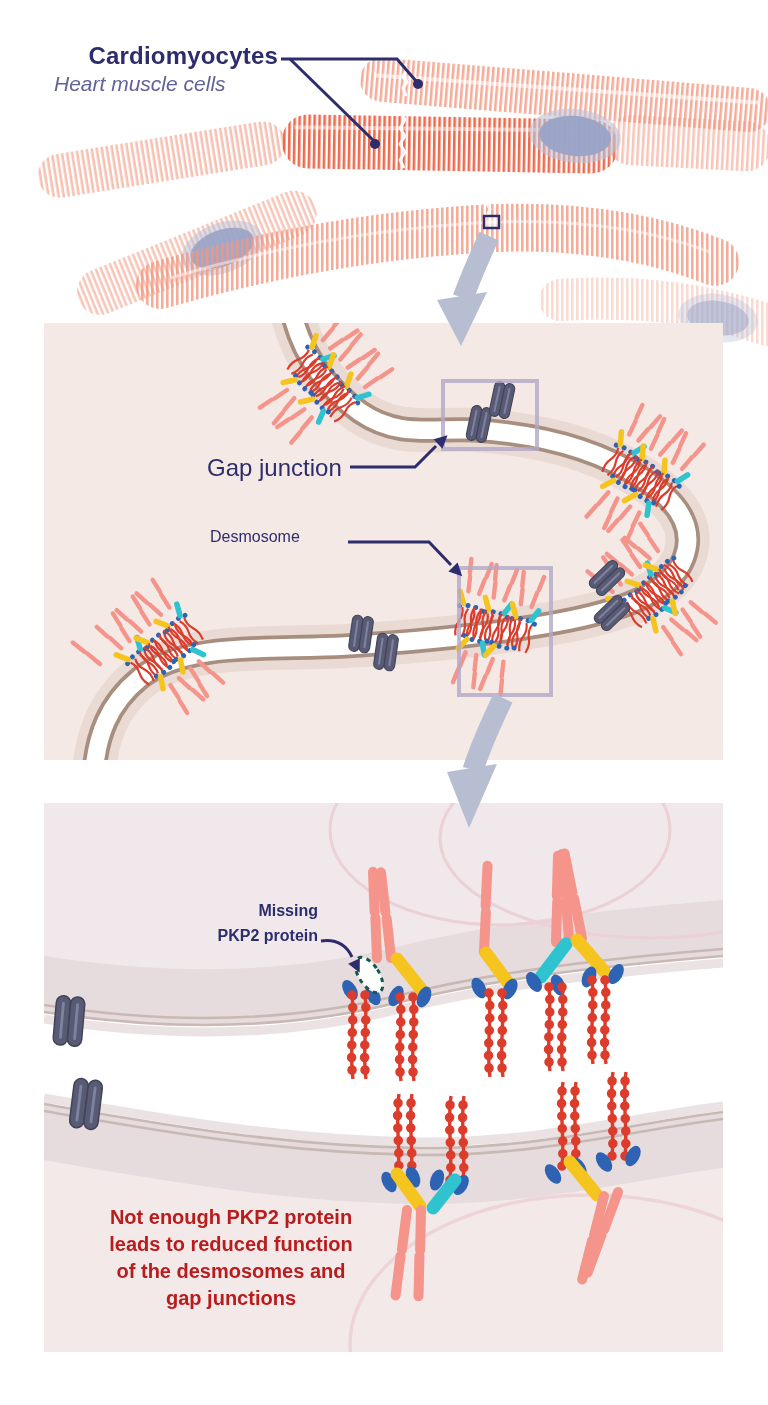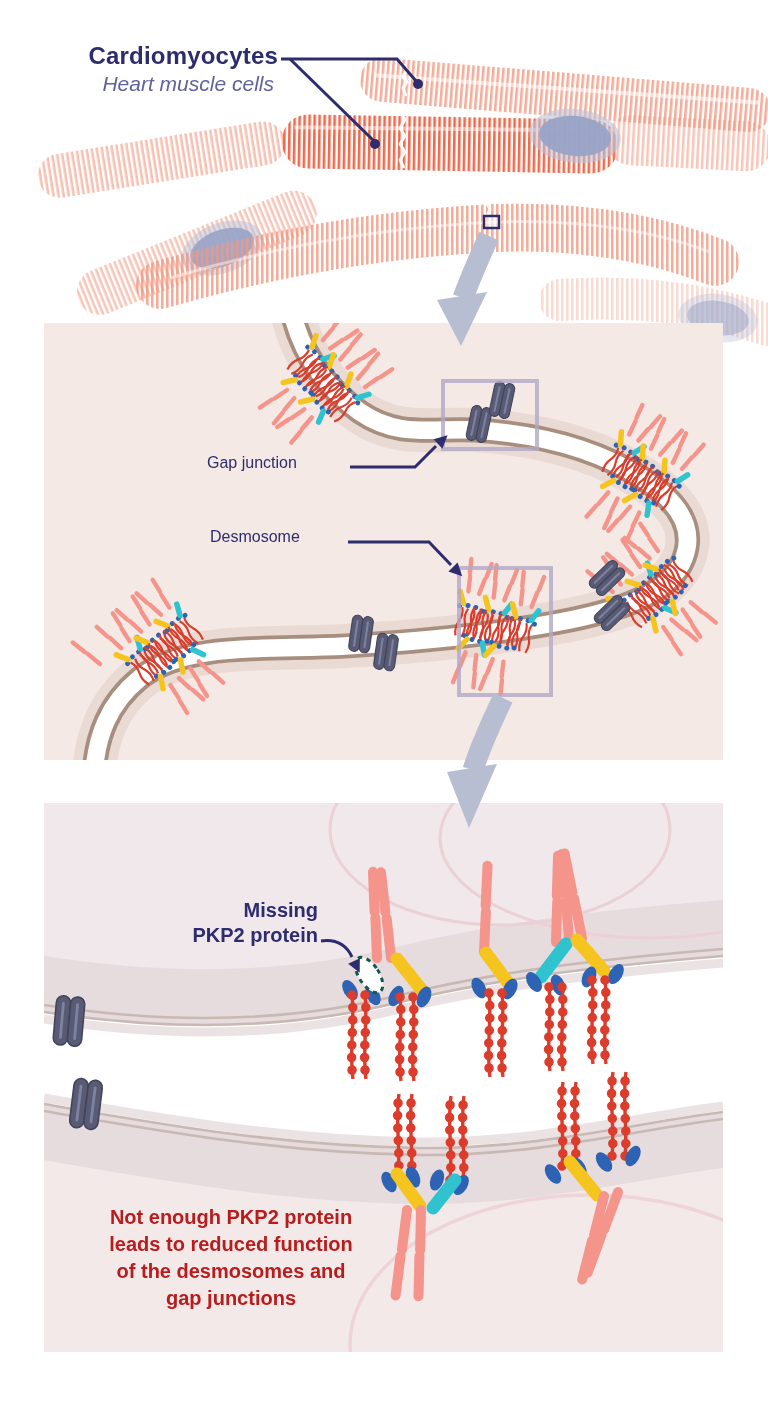--- a/index.html
+++ b/index.html
@@ -1,24 +1,24 @@
 <!DOCTYPE html>
 <html><head>
 <meta charset="utf-8">
 <style>
   html,body{margin:0;padding:0;background:#fff;}
   .stage{position:relative;width:768px;height:1405px;background:#fff;overflow:hidden;
          font-family:"Liberation Sans",sans-serif;}
   .stage svg{position:absolute;left:0;top:0;}
   .lbl{position:absolute;color:#2d2c6d;}
   .title{left:38px;top:42px;width:240px;text-align:right;font-size:24px;font-weight:700;letter-spacing:.2px;}
-  .subtitle{left:34px;top:72px;width:240px;text-align:right;font-size:21px;font-style:italic;color:#62629b;font-weight:400;}
-  .gj{left:207px;top:454px;font-size:16px;font-weight:500;}
+  .subtitle{left:54px;top:72px;width:240px;text-align:left;font-size:21px;font-style:italic;color:#62629b;font-weight:400;}
+  .gj{left:207px;top:454px;font-size:24px;font-weight:500;}
   .des{left:210px;top:528px;font-size:16px;font-weight:500;}
-  .missing{left:118px;top:898px;width:200px;text-align:right;font-size:20px;font-weight:700;line-height:25px;white-space:pre-line;}
+  .missing{left:118px;top:898px;width:200px;text-align:right;font-size:16px;font-weight:700;line-height:25px;white-space:pre-line;}
   .caption{left:84px;top:1204px;width:294px;text-align:center;font-size:20px;font-weight:600;line-height:27px;color:#b91c1c;white-space:pre-line;}
 
   
   .memHalo{stroke:#e8d8d1;stroke-width:44;fill:none;opacity:.9;}
   .memBrown{stroke:#a88e7e;stroke-width:25;fill:none;}
   .memWhite{stroke:#ffffff;stroke-width:17.5;fill:none;}
   .tanline{stroke:#c9b9b3;stroke-width:2.6;fill:none;}
   .softstrip{stroke:#e9dfe0;stroke-width:9;fill:none;opacity:.9;}
   .arc{stroke:#ebd0d5;stroke-width:3;fill:none;}
   .navyline{stroke:#2d2c6d;stroke-width:3;fill:none;}

